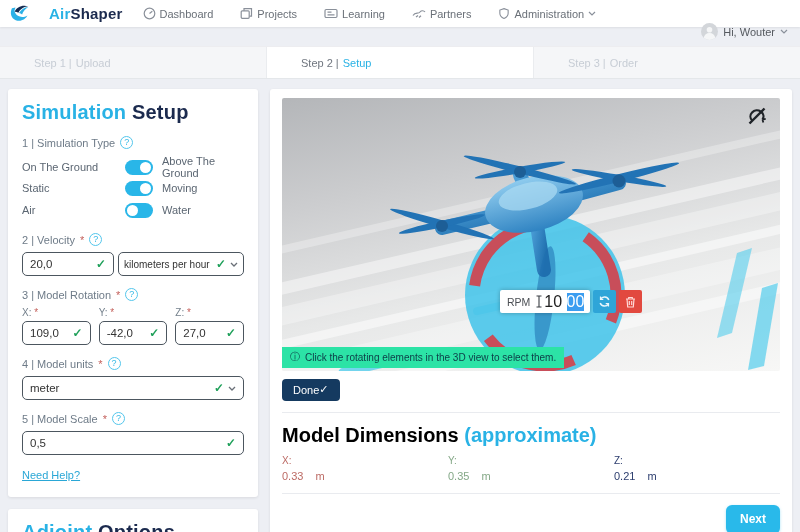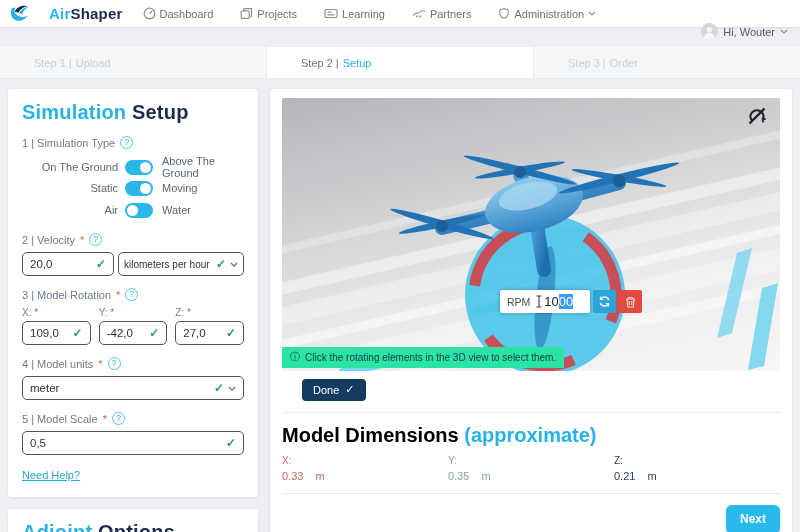--- a/index.html
+++ b/index.html
@@ -32,21 +32,21 @@
   .h-title { font-size:20px; font-weight:bold; letter-spacing:.2px; }
   .h-title .t1 { color:var(--accent); }
   .h-title .t2 { color:var(--navy); }
   .sec-label { display:flex; align-items:center; gap:5px; font-size:11px; color:#6e7b88; margin:12px 0 6px; }
   .req { color:#c4615c; }
   .help-icon { width:13px; height:13px; border:1px solid #53c6ec; color:#35b9e6; border-radius:50%;
     font-size:9px; line-height:11px; text-align:center; flex:0 0 auto; }
   .toggles { margin:4px 0 2px; }
   .toggle-row { display:grid; grid-template-columns:96px 30px 1fr; align-items:center; gap:7px;
     font-size:11px; color:#5b6672; height:22px; }
-  .toggle-row .l { text-align:right; }
+  .toggle-row .l { text-align:left; }
   .toggle { width:28px; height:15px; border-radius:8px; background:var(--toggle); position:relative; cursor:pointer; }
   .toggle .knob { position:absolute; top:2px; width:11px; height:11px; border-radius:50%; background:#fff; }
   .toggle.right .knob { right:2px; } .toggle.left .knob { left:2px; }
   .field { border:1px solid #4c565f; border-radius:5px; height:24px; background:#fff;
     display:flex; align-items:center; gap:4px; padding:0 7px; font-size:11.5px; color:#333; cursor:text; }
   .field .val { flex:1; white-space:nowrap; overflow:hidden; }
   .check { color:var(--success); font-weight:bold; font-size:12px; flex:0 0 auto; }
   .chev { flex:0 0 auto; display:flex; }
   .vel-row { display:flex; gap:4px; }
   .vel-row .f1 { flex:1; }
@@ -57,30 +57,30 @@
   
   .main-card { flex:1; padding:9px 12px 12px; }
   .vp { position:relative; width:498px; height:273px; overflow:hidden; border-radius:2px;
     background:linear-gradient(168deg,#b4b6b9 0%,#cccdcf 30%,#e7e8e8 62%,#f7f7f6 100%); cursor:grab; }
   .vp svg.scene { position:absolute; left:0; top:0; }
   .orbit-icon { position:absolute; top:7px; right:12px; cursor:pointer; }
   .rpm { position:absolute; left:218px; top:192px; display:flex; gap:3px; height:23px; }
   .rpm-box { background:#fff; border-radius:2px; display:flex; align-items:center; padding:0 6px 0 7px;
     box-shadow:0 0 4px rgba(0,0,0,.28); }
   .rpm-box .rpm-lbl { font-size:10.5px; color:#4b4f54; margin-right:5px; }
-  .rpm-input { display:flex; align-items:center; font-size:13px; color:#222; min-width:40px; cursor:text; }
+  .rpm-input { display:flex; align-items:center; font-size:16px; color:#222; min-width:40px; cursor:text;justify-content:space-between; }
   .rpm-input .sel { background:var(--selection); color:#fff; }
   .ibeam { margin-right:1px; display:flex; }
   .rpm-btn { width:23px; border:none; border-radius:2px; display:flex; align-items:center; justify-content:center; cursor:pointer; }
   .rpm-btn.sync { background:var(--sync-bg); }
   .rpm-btn.del { background:var(--danger); }
   .banner { position:absolute; left:0; bottom:3px; background:var(--banner-bg); color:var(--banner-text);
     font-size:10px; padding:3px 8px 4px; display:flex; gap:5px; align-items:center; }
   .done-btn { margin-top:8px; background:var(--done-bg); color:#fff; border:none; border-radius:4px;
-    font-size:11px; padding:4px 11px 5px; display:inline-flex; align-items:center; gap:6px; cursor:pointer;margin-left:20px; }
+    font-size:11px; padding:4px 11px 5px; display:inline-flex; align-items:center; cursor:pointer; }
   .divider { height:1px; background:#e9ebef; margin:11px 0; }
   .dim-title { font-size:20px; font-weight:bold; margin:2px 0 8px; }
   .dim-title .t3 { color:var(--accent); }
   .dim-cols { display:grid; grid-template-columns:1fr 1fr 1fr; }
   .dim-col .lbl { font-size:10px; margin-bottom:4px; }
   .dim-col .valrow { font-size:11px; display:flex; gap:12px; }
   .dim-x { color:var(--dim-x); } .dim-y { color:var(--dim-y); } .dim-z { color:var(--dim-z); }
   .next-row { display:flex; justify-content:flex-end; margin-top:8px; }
   .next-btn { background:var(--next-bg); color:#fff; border:none; border-radius:6px; font-size:12px;
     font-weight:bold; padding:7px 14px 8px; cursor:pointer; box-shadow:0 1px 3px rgba(41,185,234,.4); }

